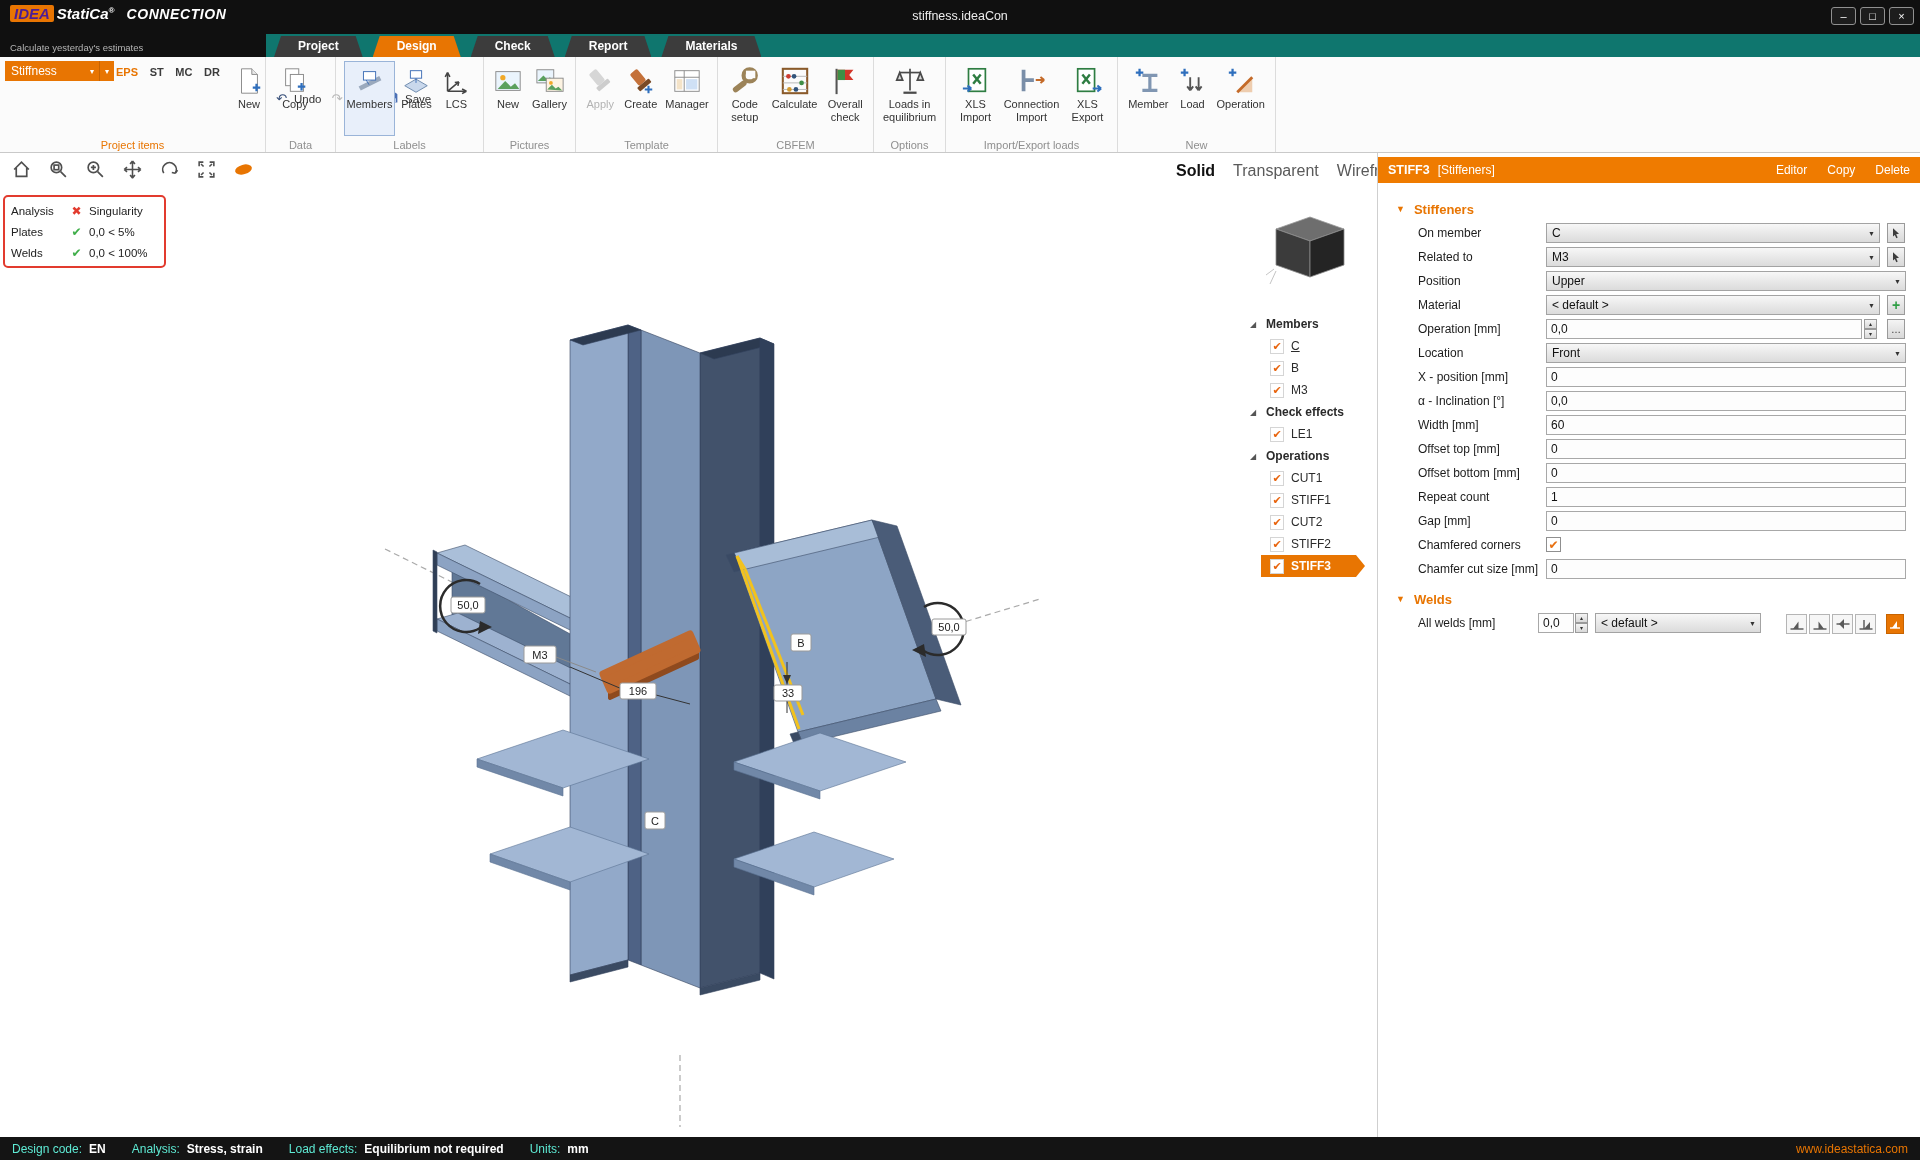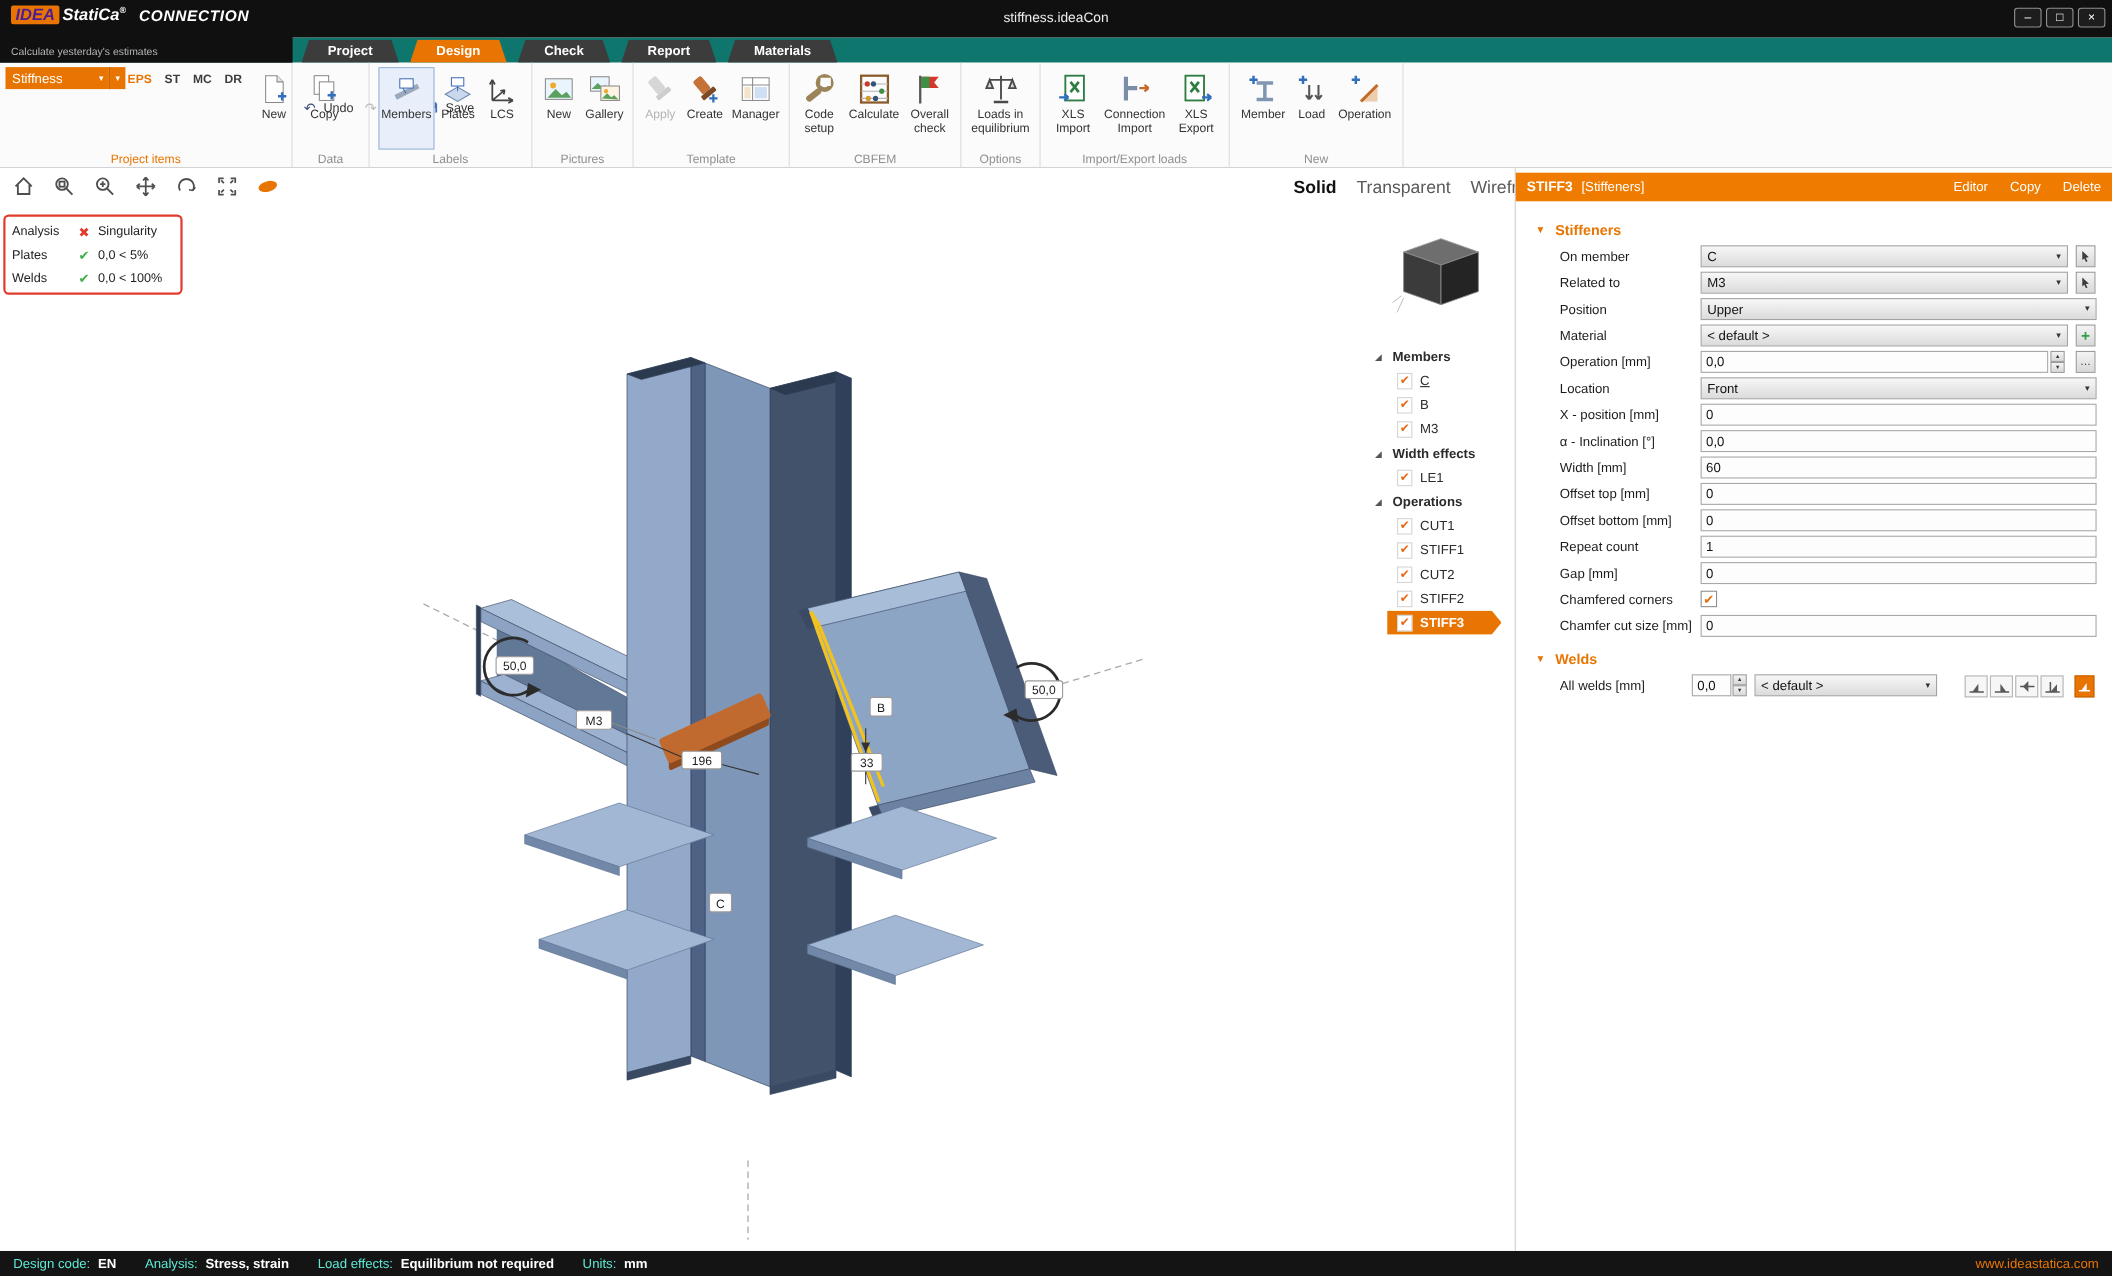--- a/index.html
+++ b/index.html
@@ -630,21 +630,21 @@
         <div class="titem">
           <span class="tcb">✔</span>
           <span class="til">B</span>
         </div>
         <div class="titem">
           <span class="tcb">✔</span>
           <span class="til">M3</span>
         </div>
         <div class="tsec">
           <span class="texp">◢</span>
-          <span>Width effects</span>
+          <span>Check effects</span>
         </div>
         <div class="titem">
           <span class="tcb">✔</span>
           <span class="til">LE1</span>
         </div>
         <div class="tsec">
           <span class="texp">◢</span>
           <span>Operations</span>
         </div>
         <div class="titem">

